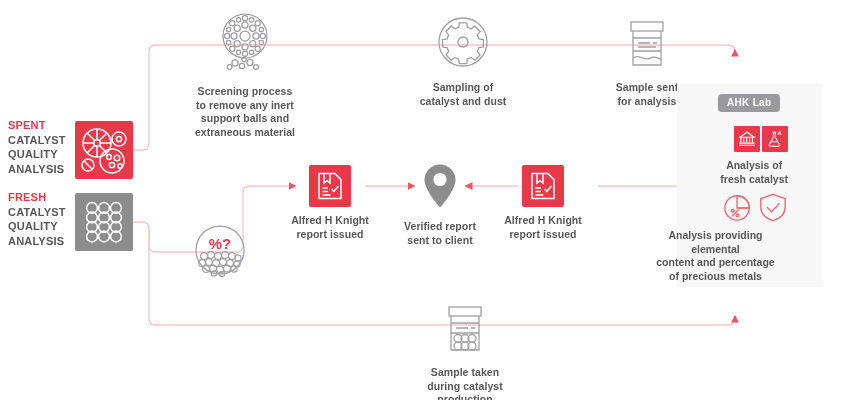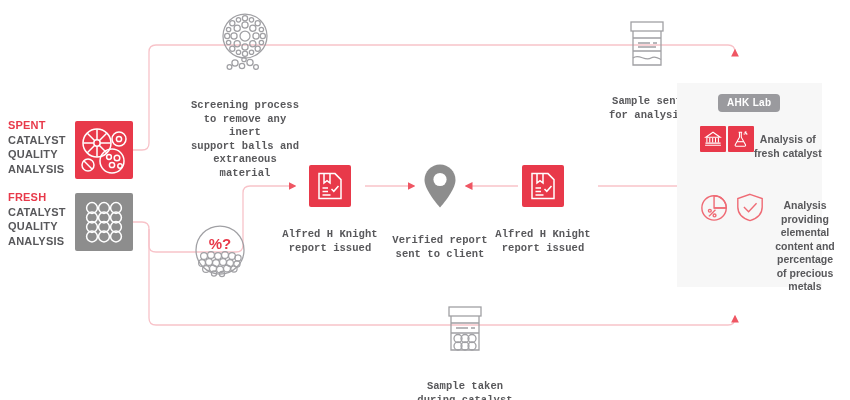--- a/index.html
+++ b/index.html
@@ -21,39 +21,39 @@
   .entry-label .hl{display:block;}
   .entry-label .hl.red{color:#e8394a;}
   .entry-box{position:absolute;width:58px;height:58px;border-radius:2px;}
   .entry-box.spent{background:#e8394a;}
   .entry-box.fresh{background:#8d8d8d;}
 
   
   .node{position:absolute;display:flex;flex-direction:column;align-items:center;}
   .node .cap{
     font-size:10.5px;line-height:13.5px;text-align:center;color:#58585b;
-    font-weight:700;white-space:pre-line;margin-top:21px;letter-spacing:.05px;font-family:Liberation Mono, monospace;
+    font-weight:700;white-space:pre-line;margin-top:7px;letter-spacing:.05px;
   }
   .icon-holder{display:block;}
 
   
   .tile-red{width:42px;height:42px;background:#e8394a;border-radius:2px;
             display:flex;align-items:center;justify-content:center;}
 
   
   #lab-panel{
     position:absolute;left:677px;top:83px;width:145px;height:204px;
     background:#f7f7f7;
   }
   #lab-badge{
     position:absolute;left:718px;top:94px;background:#9a9a9e;color:#ffffff;
     font-size:10px;font-weight:700;letter-spacing:.3px;
     padding:3px 9px 4px;border-radius:4px;
   }
-  .lab-group{position:absolute;display:flex;flex-direction:row;align-items:flex-start;width:145px;left:700px;}
+  .lab-group{position:absolute;display:flex;flex-direction:column;align-items:flex-end;width:145px;left:643px;}
   .lab-icons{display:flex;gap:2px;}
   .lab-cap{
     font-size:10.5px;line-height:13.5px;text-align:center;color:#58585b;
     font-weight:700;white-space:pre-line;margin-top:7px;
   }
   .sq-red{width:26px;height:26px;background:#e8394a;display:flex;align-items:center;justify-content:center;border-radius:1px;}
 </style>
 </head>
 <body>
 
@@ -177,20 +177,38 @@
             <circle cx="30" cy="47.5" r="2.2"></circle>
         </g>
       </svg>
     </span>
     <span class="cap">Screening process
 to remove any inert
 support balls and
 extraneous material</span>
   </div>
 
+  <div class="node" style="left:408px;top:14px;width:110px;">
+    <span class="icon-holder">
+      <svg width="56" height="56" viewBox="0 0 56 56">
+        <g fill="none" stroke="#a0a0a4" stroke-width="1.3">
+          <circle cx="28" cy="28" r="24"></circle>
+          <circle cx="28" cy="28" r="5"></circle>
+          <path d="M24.3,8.8 h7.4 l.7,4.6 a15,15 0 0 1 3.6,1.5 l3.8,-2.7 l5.2,5.2 l-2.7,3.8
+                   a15,15 0 0 1 1.5,3.6 l4.6,.7 v7.4 l-4.6,.7 a15,15 0 0 1 -1.5,3.6 l2.7,3.8
+                   l-5.2,5.2 l-3.8,-2.7 a15,15 0 0 1 -3.6,1.5 l-.7,4.6 h-7.4 l-.7,-4.6
+                   a15,15 0 0 1 -3.6,-1.5 l-3.8,2.7 l-5.2,-5.2 l2.7,-3.8
+                   a15,15 0 0 1 -1.5,-3.6 l-4.6,-.7 v-7.4 l4.6,-.7 a15,15 0 0 1 1.5,-3.6
+                   l-2.7,-3.8 l5.2,-5.2 l3.8,2.7 a15,15 0 0 1 3.6,-1.5 z"></path>
+        </g>
+      </svg>
+    </span>
+    <span class="cap">Sampling of
+catalyst and dust</span>
+  </div>
 
   <div class="node" style="left:597px;top:18px;width:100px;">
     <span class="icon-holder">
       <svg width="48" height="52" viewBox="0 0 48 52">
         <g fill="none" stroke="#a0a0a4" stroke-width="1.3">
           <rect x="8" y="4" width="32" height="9"></rect>
           <path d="M10,13 V47 H38 V13"></path>
           <path d="M10,20 H38 M10,33 H38"></path>
           <path d="M15,25 H27 M30,25 H34 M15,29 H33"></path>
           <path d="M10,40 C16,35 22,44 28,40 C32,37.5 35,40 38,41.5"></path>

